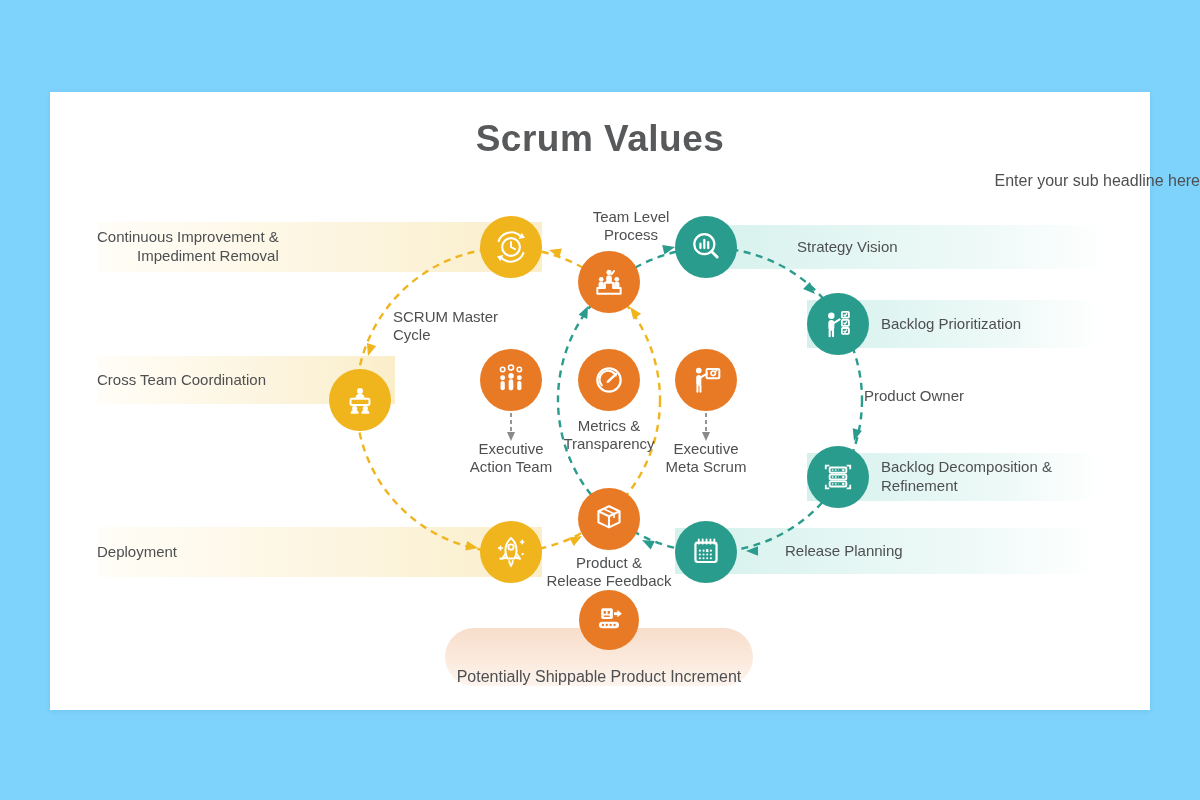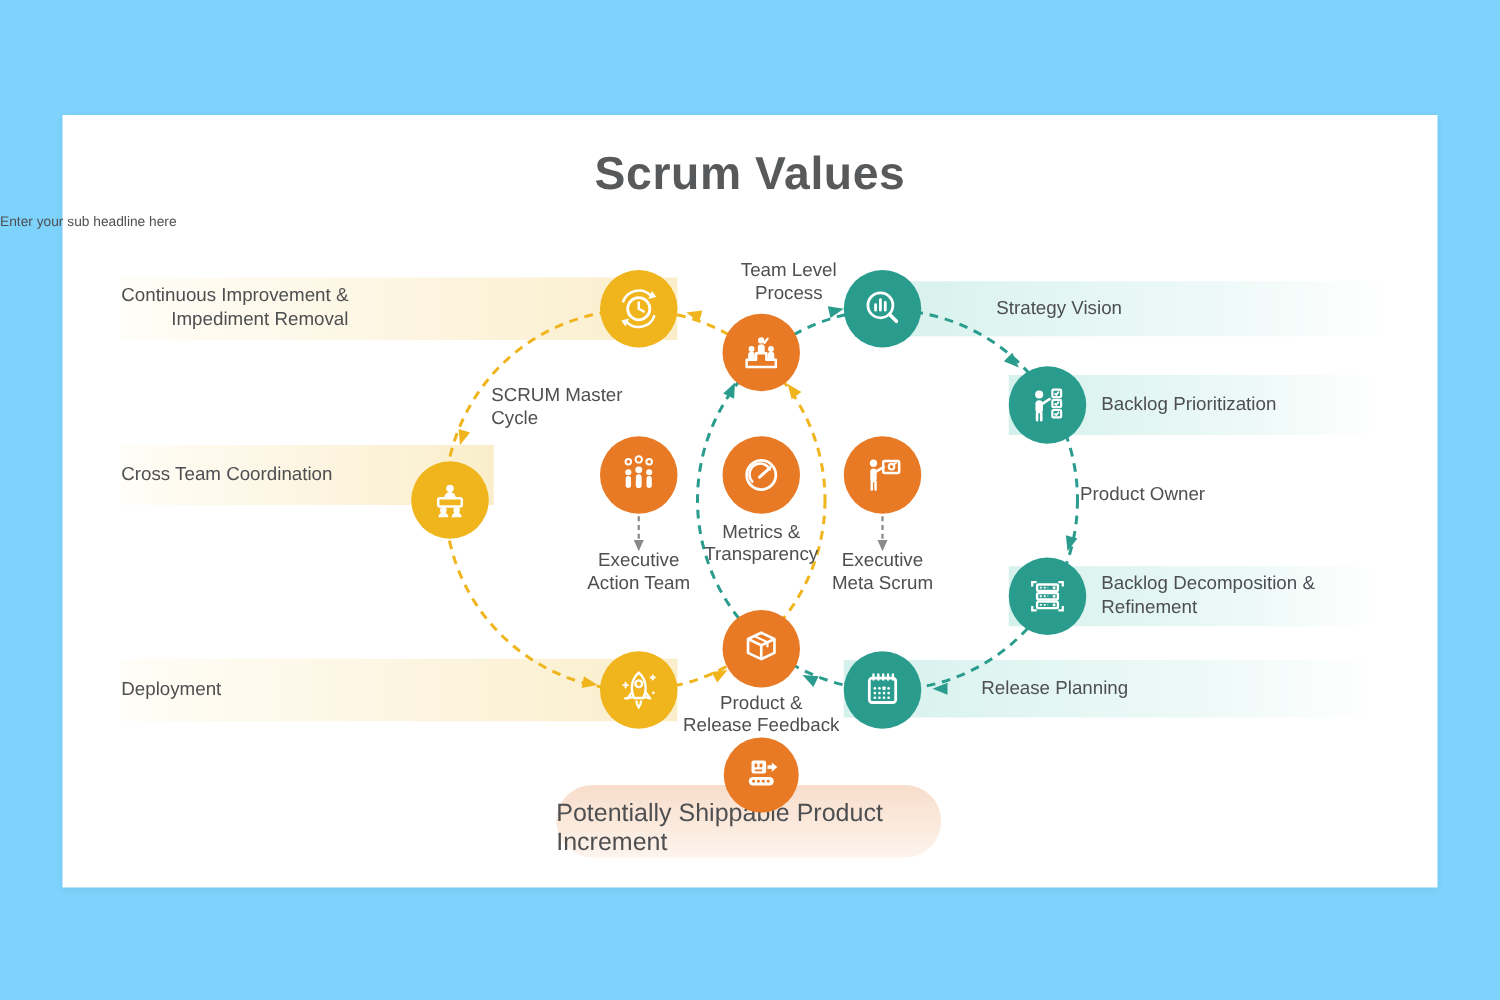--- a/index.html
+++ b/index.html
@@ -2,40 +2,40 @@
 <html style="--orange: #E87A25; --yellow: #F0B41C; --teal: #2A9C8D; --title: #58595B; --text: #4E4F51; --gray-arrow: #8A8A8A;"><head>
 <meta charset="utf-8">
 <style>
   html,body{margin:0;padding:0;}
   body{font-family:"Liberation Sans", sans-serif;}
   .stage{position:relative;width:1200px;height:800px;background:#7dd3fc;overflow:hidden;}
   .panel{position:absolute;left:50px;top:92px;width:1100px;height:618px;background:#ffffff;
          box-shadow:0 1px 6px rgba(0,0,0,.07);z-index:0;}
   .title{position:absolute;left:0;top:118px;width:1200px;text-align:center;font-size:37px;
          font-weight:600;color:var(--title);letter-spacing:.5px;z-index:4;}
-  .subtitle{position:absolute;left:0;top:172px;width:1200px;text-align:left;font-size:11px;
+  .subtitle{position:absolute;left:0;top:172px;width:1200px;text-align:right;font-size:16px;
          color:var(--text);z-index:4;}
   .bar{position:absolute;display:flex;align-items:center;z-index:1;font-size:15px;color:var(--text);}
   .bar.y{background:linear-gradient(90deg,rgba(255,253,246,.85) 0%,#FCF3DB 65%,#FAEECA 100%);}
   .bar.t{background:linear-gradient(90deg,#D5F1EC 0%,#EFFAF8 70%,rgba(255,255,255,.95) 100%);}
   .bar.right-text{justify-content:flex-start;text-align:right;}
   .bar .txt{white-space:pre-line;line-height:1.25;}
   .lbl{position:absolute;font-size:15px;color:var(--text);line-height:1.22;white-space:pre-line;
        z-index:4;text-align:center;}
   .lbl.left{text-align:left;}
   .circle{position:absolute;width:62px;height:62px;border-radius:50%;display:flex;align-items:center;
        justify-content:center;z-index:3;}
   .circle.small{width:60px;height:60px;}
   .orange{background:var(--orange);} .yellow{background:var(--yellow);} .teal{background:var(--teal);}
   .ic{width:40px;height:40px;display:block;}
   .arrows{position:absolute;left:0;top:0;z-index:2;pointer-events:none;}
   .pill{position:absolute;left:445px;top:628px;width:308px;height:58px;border-radius:29px;
         background:linear-gradient(180deg,#F8DDCB 0%,#FBEADD 55%,#FDF4EE 100%);z-index:1;
         display:flex;align-items:flex-end;justify-content:center;padding-top:12px;box-sizing:border-box;
-        font-size:20px;color:var(--text);}
+        font-size:16px;color:var(--text);}
 </style>
 </head>
 <body>
 
 <div class="stage">
   <div class="panel"></div>
 
   <div class="title">Scrum Values</div>
   <div class="subtitle">Enter your sub headline here</div>
 

